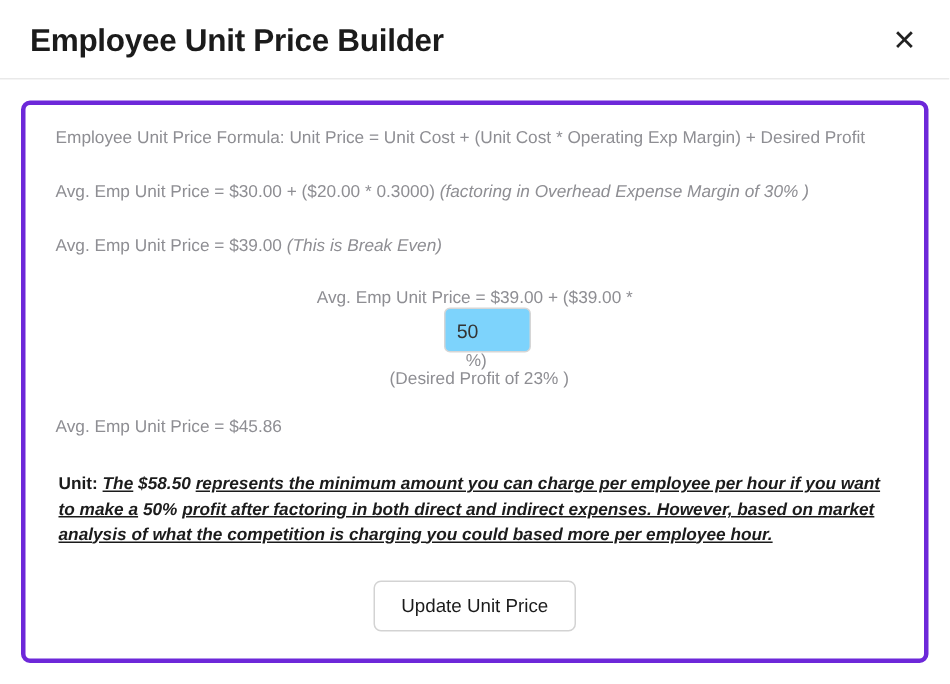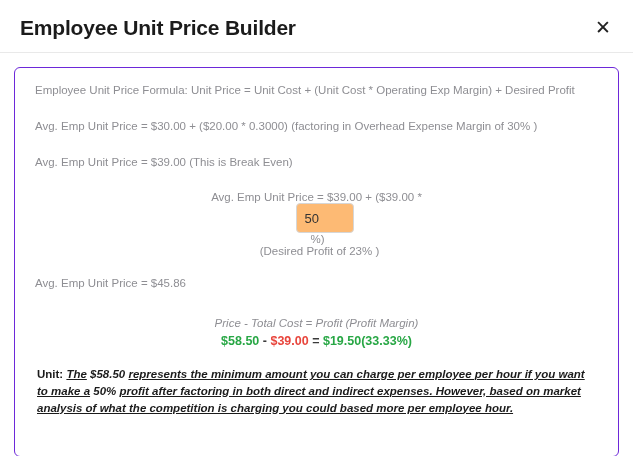--- a/index.html
+++ b/index.html
@@ -49,39 +49,40 @@
     line-height: 24px;
     color: #222;
     padding: 0;
     font-family: "Liberation Sans", sans-serif;
   }
   .modal-body {
     padding: 14px 14px 10px 14px;
     flex: 1;
   }
   .card {
-    border: 1px solid #6d28d9;
+    border: 3px solid #6d28d9;
     border-radius: 6px;
     padding: 16px 20px 18px 20px;
     box-sizing: border-box;
     min-height: 330px;
   }
   .formula-line {
     font-size: 11.5px;
     color: #8e8e93;
     margin: 0 0 22px 0;
     line-height: 1.2;
   }
   .calc-line {
     font-size: 11.5px;
     color: #8e8e93;
     margin: 0 0 22px 0;
     line-height: 1.2;
   }
   .calc-line .note-em {
+    font-style: italic;
   }
   .calc-row {
     display: flex;
     align-items: center;
     font-size: 11.5px;
     color: #8e8e93;
     margin: 0 0 20px 0;
     flex-direction: column;
   }
   .calc-row .seg {
@@ -91,21 +92,21 @@
     width: 58px;
     height: 30px;
     border: 1px solid #d6d6d6;
     border-radius: 4px;
     font-size: 13px;
     color: #333;
     padding: 2px 8px;
     margin: 0 2px 0 18px;
     box-sizing: border-box;
     font-family: "Liberation Sans", sans-serif;
-    background: #fdba74;
+    background: #7dd3fc;
   }
   .pct-sign {
     margin-left: 2px;
   }
   .profit-block {
     text-align: center;
     margin: 26px 0 18px 0;
   }
   .profit-head {
     font-size: 11.5px;
@@ -172,36 +173,29 @@
 
       <div class="calc-row">
         <span class="seg">Avg. Emp Unit Price = $39.00 + ($39.00 *</span>
         <input class="pct-input" type="text" value="50" style="">
         <span class="seg pct-sign">%)</span>
         <span class="seg note-em" style="margin-left:6px;">(Desired Profit of 23% )</span>
       </div>
 
       <p class="calc-line">Avg. Emp Unit Price = $45.86</p>
 
-      <div class="profit-block">
-        <div class="profit-head">Price - Total Cost = Profit (Profit Margin)</div>
-        <div class="profit-math">
-          <span class="price-val">$58.50</span>
-          <span class="op">-</span>
-          <span class="cost-val">$39.00</span>
-          <span class="op">=</span>
-          <span class="result-val">$19.50(33.33%)</span>
-        </div>
-      </div>
 
       <div class="note">
         <b class="lbl">Unit:</b>
         <span class="ital">The</span>
         <span class="strong-num">$58.50</span>
         <span class="ital">represents the minimum amount you can charge per employee per hour if you want to make a</span>
         <span class="strong-num">50%</span>
         <span class="ital">profit after factoring in both direct and indirect expenses. However, based on market analysis of what the competition is charging you could based more per employee hour.</span>
       </div>
 
+      <div class="btn-wrap">
+        <button class="update-btn">Update Unit Price</button>
+      </div>
 
     </div>
   </div>
 </div>
 
 </body></html>

